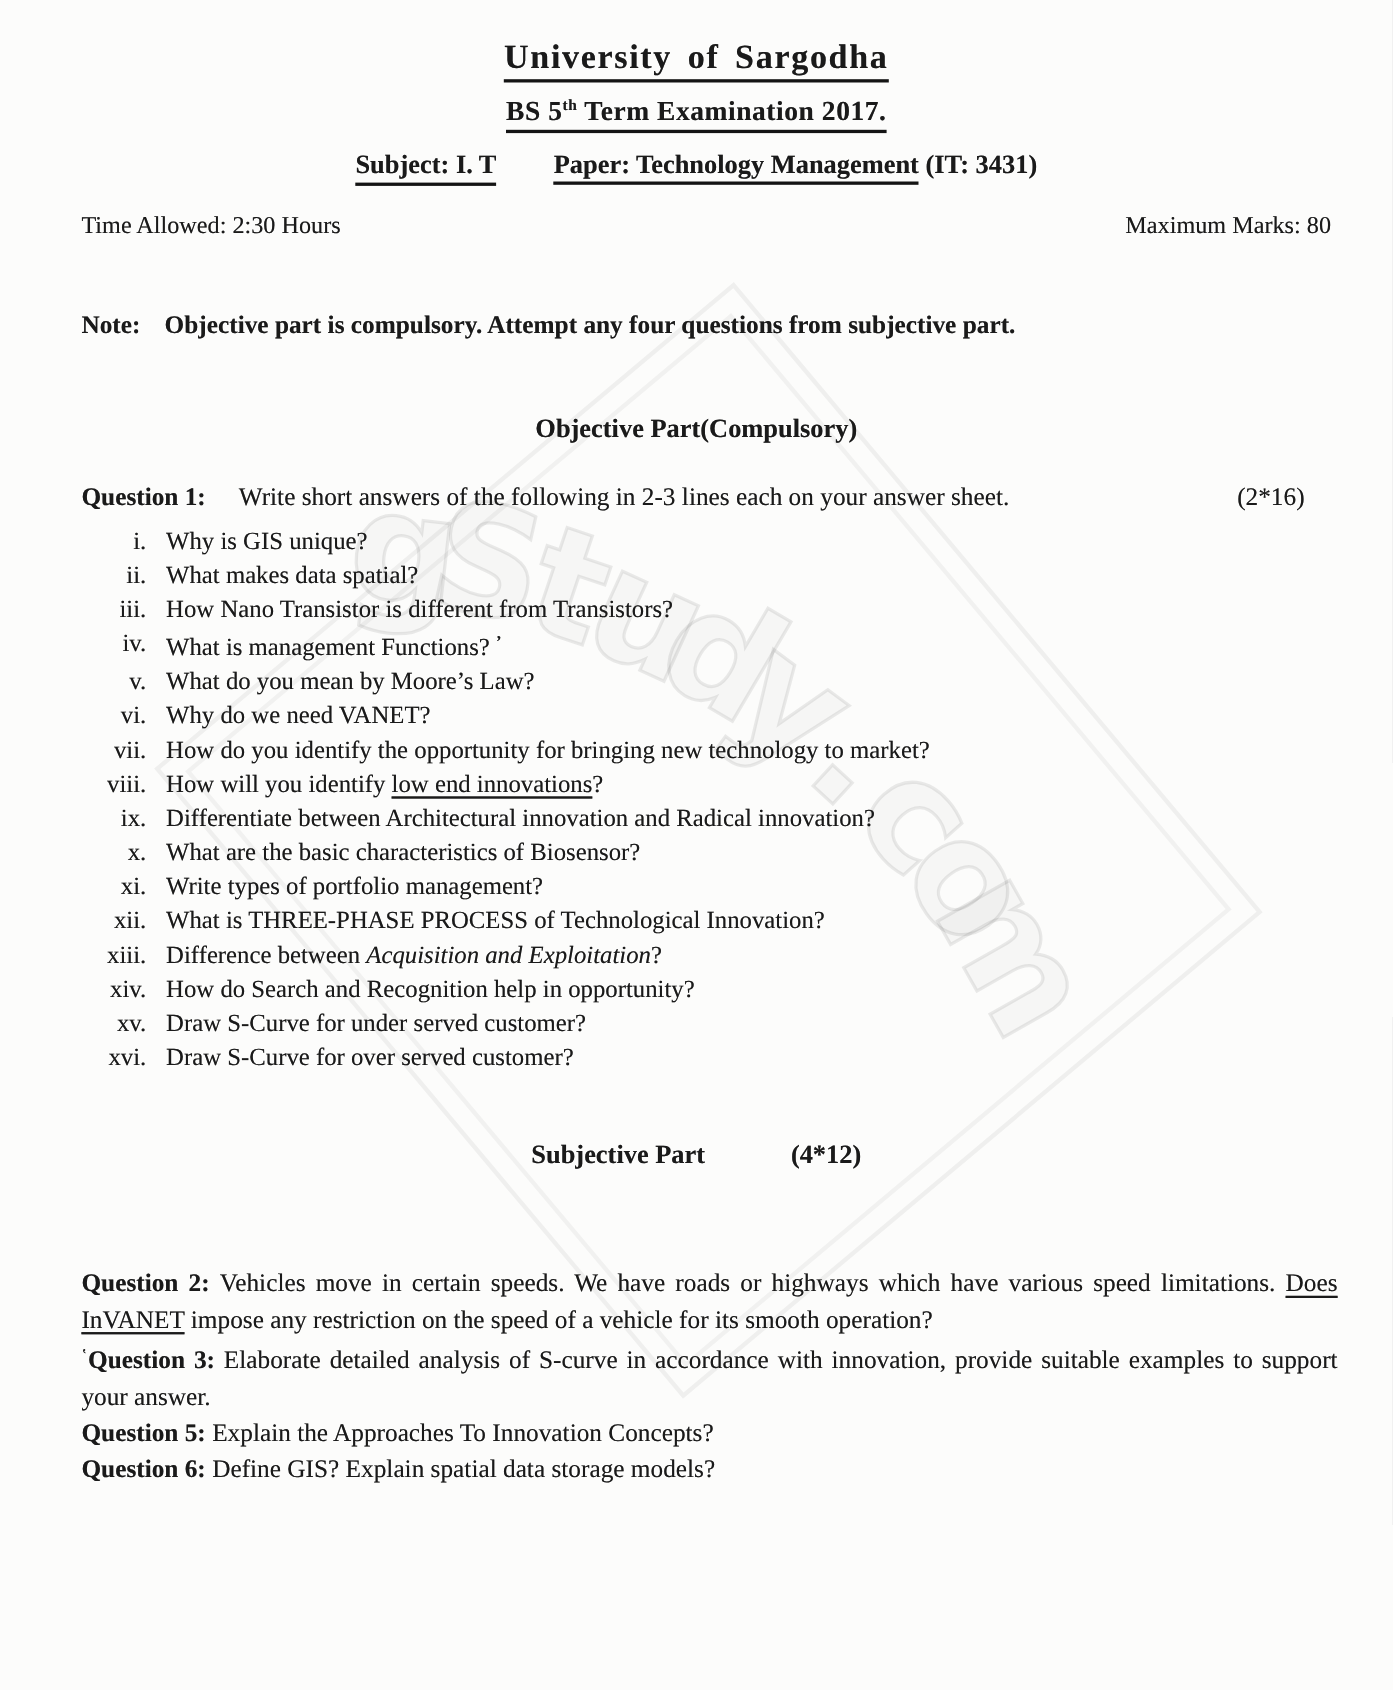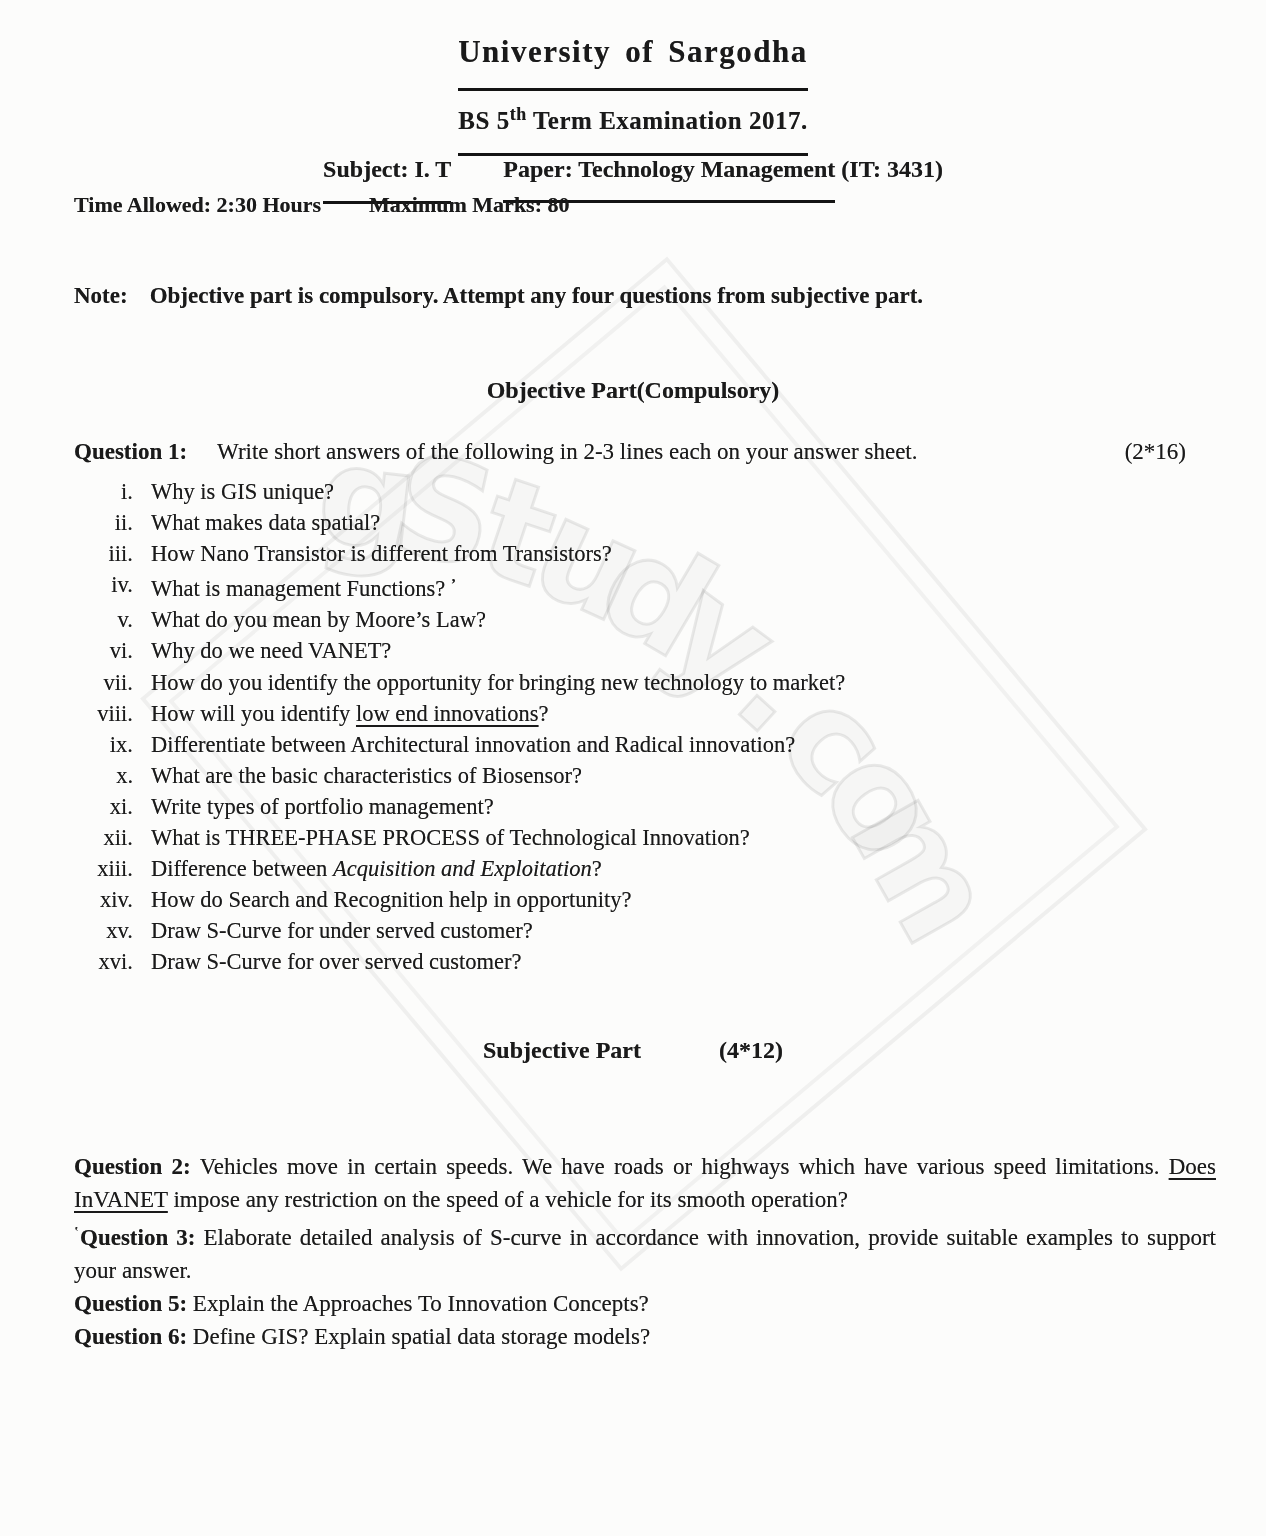--- a/index.html
+++ b/index.html
@@ -25,32 +25,32 @@
     position:absolute;
     font-family:"DejaVu Sans","Liberation Sans",sans-serif;
     font-weight:bold;font-size:138px;line-height:1;
     color:rgba(0,0,0,0.025);
     -webkit-text-stroke:3px rgba(0,0,0,0.08);
     pointer-events:none;white-space:pre;
     text-shadow:none;
   }
   
   #header{position:absolute;top:34px;left:0;right:0;text-align:center;}
-  .u-thick{border-bottom:3px solid #141414;padding-bottom:18px;}
+  .u-thick{border-bottom:3px solid #141414;padding-bottom:2px;}
   #uni-title{display:inline-block;font-size:31px;font-weight:bold;letter-spacing:1.5px;word-spacing:5px;}
   #exam-line{margin-top:13px;}
   #exam-title{display:inline-block;font-size:25px;font-weight:bold;letter-spacing:0.5px;}
-  #exam-title sup{font-size:18px;}
-  #subject-line{font-size:24px;font-weight:bold;}
+  #exam-title sup{font-size:14px;}
+  #subject-line{margin-top:16px;font-size:24px;font-weight:bold;}
   #subject-label{display:inline-block;margin-right:52px;}
   #paper-code{border-bottom:none;}
   #time-marks{
     position:absolute;top:192px;left:74px;right:56px;
-    display:flex;
-    font-size:22px;font-weight:bold;gap:48px;
+    display:flex;justify-content:space-between;
+    font-size:22px;font-weight:normal;
   }
   
   #note-row{position:absolute;top:283px;left:74px;right:60px;font-size:23px;font-weight:bold;}
   #note-label{margin-right:22px;}
   
   #objective-heading{position:absolute;top:377px;left:0;right:0;display:flex;justify-content:center;font-size:24px;font-weight:bold;}
   #q1-row{position:absolute;top:439px;left:74px;right:80px;display:flex;font-size:23px;}
   #q1-label{font-weight:bold;margin-right:30px;white-space:nowrap;}
   #q1-text{flex:1;}
   #q1-marks{margin-left:18px;white-space:nowrap;}

